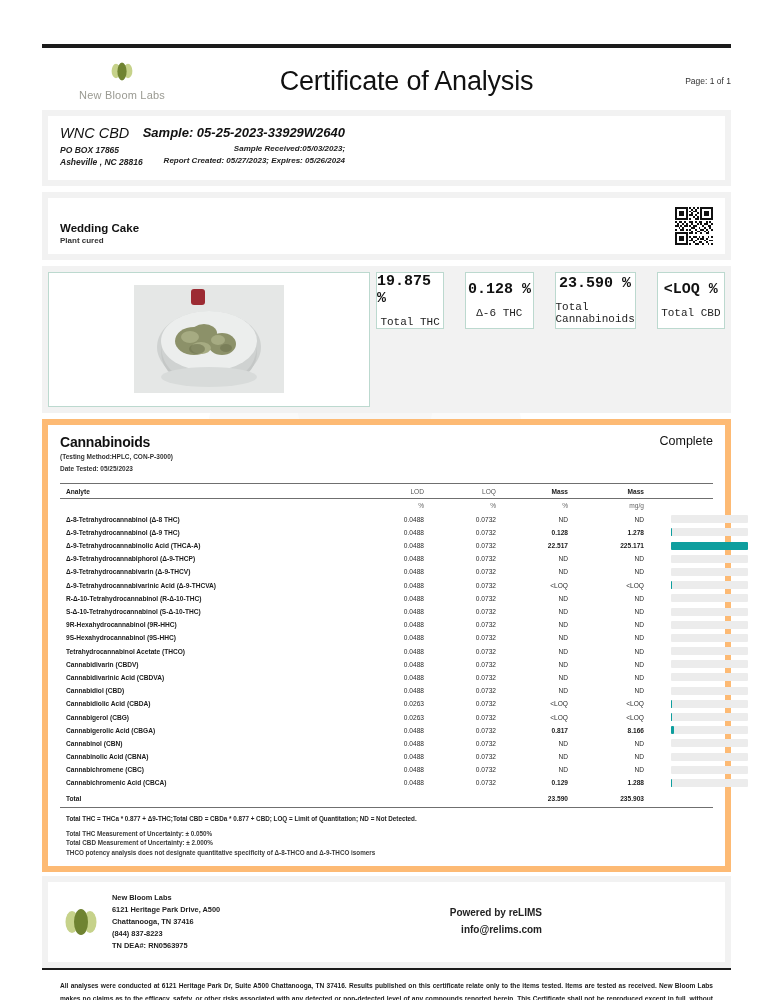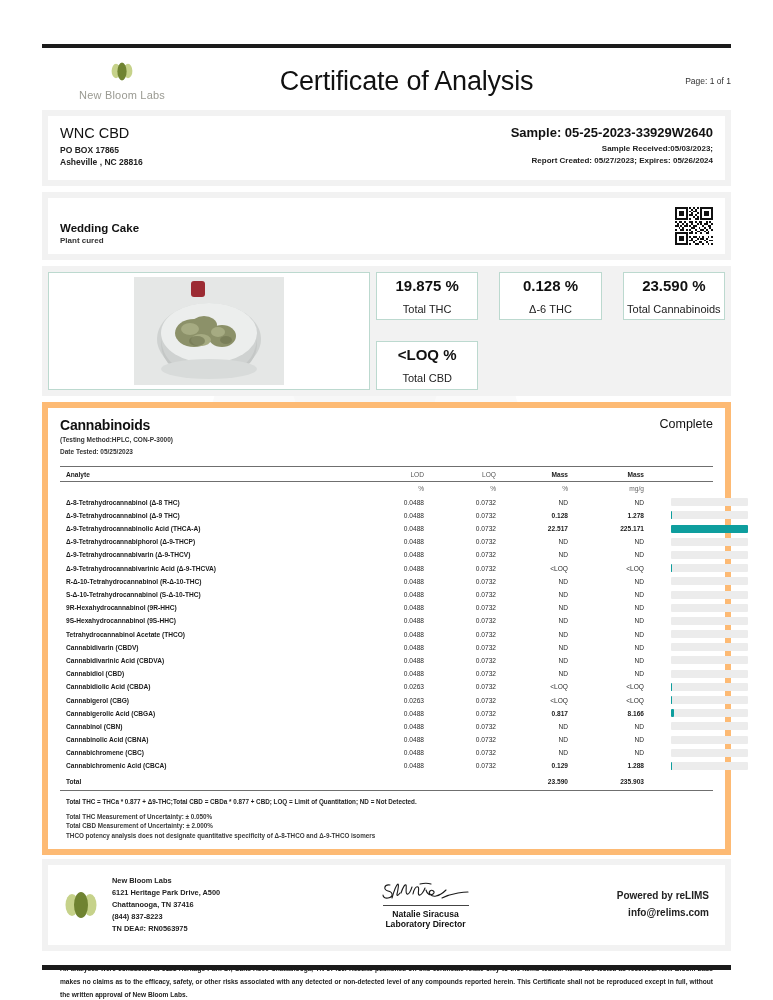--- a/index.html
+++ b/index.html
@@ -93,22 +93,22 @@
     margin: 0 24px 6px 24px;
     box-sizing: border-box;
   }
   .panel-inner {
     background: #fff;
     box-sizing: border-box;
   }
 
   .client-row {
     display: flex;
-    justify-content: space-between;
     padding: 9px 12px 11px 12px;
+    font-style: italic;
   }
   .client-name {
     font-size: 14.5px;
     color: #111;
     margin-bottom: 3px;
   }
   .client-line {
     font-size: 8.5px;
     color: #222;
     line-height: 1.45;
@@ -170,23 +170,24 @@
     padding: 4px 0;
   }
   .photo {
     width: 150px;
     height: 108px;
     display: block;
   }
   .stats {
     flex: 1;
     display: grid;
-    grid-template-columns: 1fr 1fr 1fr;
+    grid-template-columns: 1fr 1fr 1fr 1fr;
     grid-template-rows: 1fr 1fr;
     gap: 21px;
+    font-family: Liberation Mono, monospace;
   }
   .stat {
     background: #fff;
     border: 1px solid #bcd9cf;
     box-sizing: border-box;
     display: flex;
     flex-direction: column;
     align-items: center;
     justify-content: center;
     gap: 9px;
@@ -839,36 +840,20 @@
           <ellipse cx="26" cy="17" rx="6.5" ry="11" fill="#c6d28a"></ellipse>
           <ellipse cx="17" cy="17" rx="7" ry="13" fill="#6f8331"></ellipse>
         </svg>
         <div class="lab-addr">
           <div>New Bloom Labs</div>
           <div>6121 Heritage Park Drive, A500</div>
           <div>Chattanooga, TN 37416</div>
           <div>(844) 837-8223</div>
           <div>TN DEA#: RN0563975</div>
         </div>
-        <div class="sign-block">
-          <svg class="sig-svg" viewBox="0 0 92 24">
-            <g fill="none" stroke="#1a1a1a" stroke-width="1.1" stroke-linecap="round">
-              <path d="M10 4 C4 3, 3 9, 8 10 C13 11, 14 16, 8 17 C5 17.5, 3 16, 3 14"></path>
-              <path d="M12 17 C14 10, 16 4, 18 3 C19 3, 18 9, 17 13 C16.5 15, 18 15, 20 12"></path>
-              <path d="M21 12 C23 6, 25 3, 26 4 C27 5, 25 12, 27 13 C29 14, 31 9, 32 6"></path>
-              <path d="M33 13 C34 8, 36 5, 38 6 C40 7, 37 13, 39 14 C41 15, 44 10, 45 7"></path>
-              <path d="M46 9 C47 13, 50 15, 53 13 C56 11, 52 8, 50 10 C48 12, 51 16, 56 15 C61 14, 64 11, 66 9"></path>
-              <path d="M62 17 C66 15, 72 13, 78 12 C82 11.3, 86 11, 88 11"></path>
-              <path d="M40 3 C44 2, 48 2, 51 3"></path>
-            </g>
-          </svg>
-          <div class="sig-line"></div>
-          <div class="sig-name">Natalie Siracusa</div>
-          <div class="sig-role">Laboratory Director</div>
-        </div>
         <div class="powered">
           <div>Powered by reLIMS</div>
           <div>info@relims.com</div>
         </div>
       </div>
     </div>
 
     <div class="disclaimer">All analyses were conducted at 6121 Heritage Park Dr, Suite A500 Chattanooga, TN 37416. Results published on this certificate relate only to the items tested. Items are tested as received. New Bloom Labs makes no claims as to the efficacy, safety, or other risks associated with any detected or non-detected level of any compounds reported herein. This Certificate shall not be reproduced except in full, without the written approval of New Bloom Labs.</div>
 
   </div>

